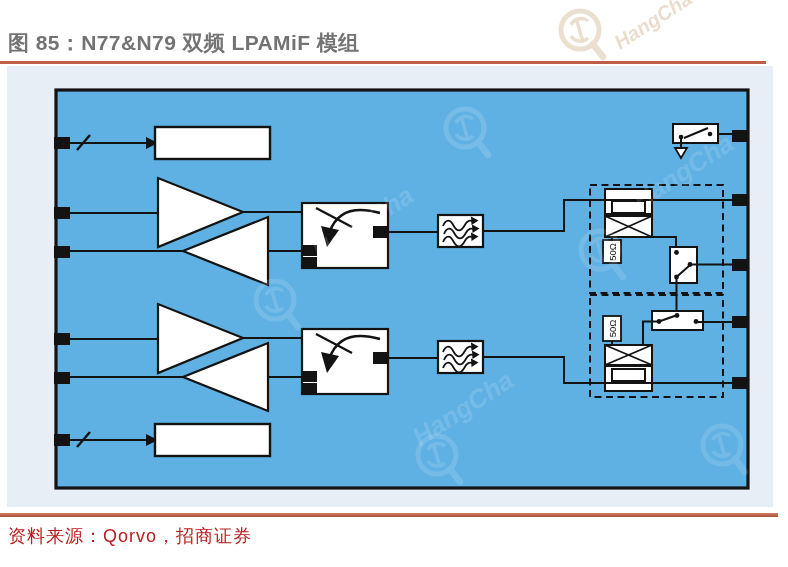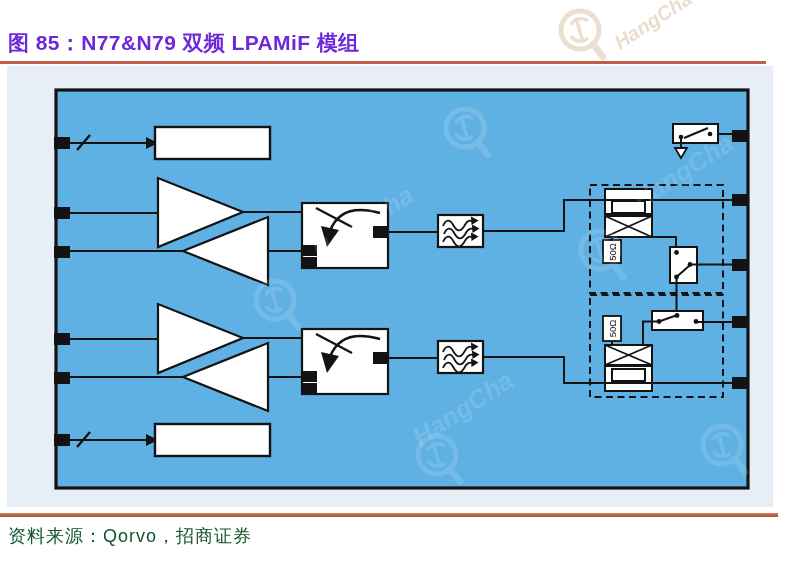--- a/index.html
+++ b/index.html
@@ -1,21 +1,21 @@
 <!DOCTYPE html>
 <html><head>
 <meta charset="utf-8">
 <style>
   html,body{margin:0;padding:0;background:#ffffff;}
   body{width:788px;height:567px;position:relative;overflow:hidden;
        font-family:"Liberation Sans", sans-serif;}
   .figure-title{position:absolute;left:8px;top:29px;font-size:21px;font-weight:bold;
-       color:#6d28d9;letter-spacing:0.4px;white-space:nowrap;}
+       color:#737373;letter-spacing:0.4px;white-space:nowrap;}
   .title-rule{position:absolute;left:0;top:61px;width:766px;height:3px;background:#bf5f48;}
-  .source-line{position:absolute;left:8px;top:524px;font-size:18px;color:#14532d;
+  .source-line{position:absolute;left:8px;top:524px;font-size:18px;color:#b91c1c;
        letter-spacing:1px;white-space:nowrap;}
   .footer-rule{position:absolute;left:0;top:513px;width:778px;height:4px;
        background:linear-gradient(#d2806a,#a84e36);}
   svg{position:absolute;left:0;top:0;}
 </style>
 </head>
 <body>
 
 <div class="figure-title">图 85：N77&amp;N79 双频 LPAMiF 模组</div>
 <div class="title-rule"></div>

